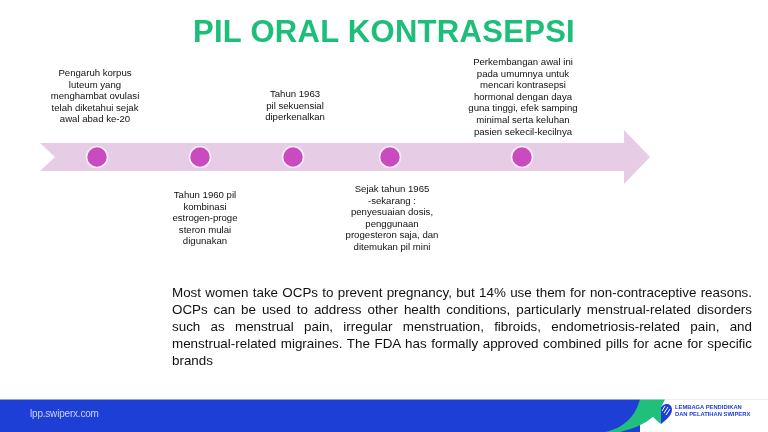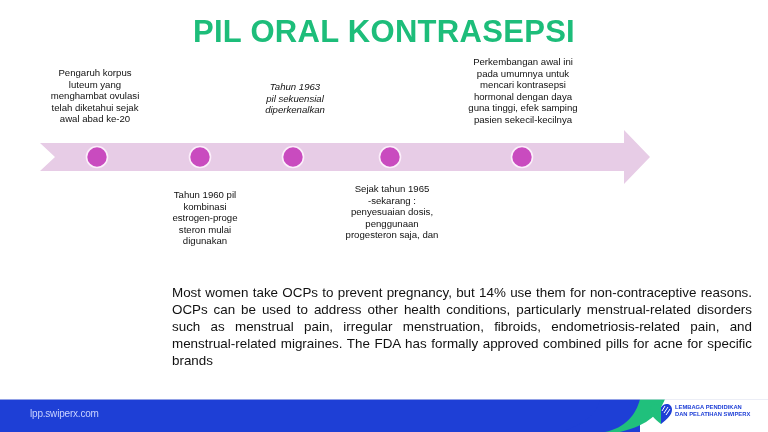--- a/index.html
+++ b/index.html
@@ -37,40 +37,42 @@
 </div>
 
 <div class="note" style="left:150px; top:189px; width:110px;">
   <div>Tahun 1960 pil</div>
   <div>kombinasi</div>
   <div>estrogen-proge</div>
   <div>steron mulai</div>
   <div>digunakan</div>
 </div>
 
-<div class="note" style="left:243px; top:81px; width:104px;font-style:italic;">
+<div class="note" style="left:243px; top:88px; width:104px;">
   <div>Tahun 1963</div>
   <div>pil sekuensial</div>
   <div>diperkenalkan</div>
 </div>
 
 <div class="note" style="left:330px; top:183px; width:124px;">
   <div>Sejak tahun 1965</div>
   <div>-sekarang :</div>
   <div>penyesuaian dosis,</div>
   <div>penggunaan</div>
   <div>progesteron saja, dan</div>
+  <div>ditemukan pil mini</div>
 </div>
 
 <div class="note" style="left:450px; top:56px; width:146px;">
   <div>Perkembangan awal  ini</div>
   <div>pada umumnya untuk</div>
   <div>mencari kontrasepsi</div>
   <div>hormonal dengan daya</div>
   <div>guna tinggi, efek samping</div>
+  <div>minimal serta keluhan</div>
   <div>pasien sekecil-kecilnya</div>
 </div>
 
 <div class="para">Most women take OCPs to prevent pregnancy, but 14% use them for non-contraceptive reasons. OCPs can be used to address other health conditions, particularly menstrual-related disorders such as menstrual pain, irregular menstruation, fibroids, endometriosis-related pain, and menstrual-related migraines. The FDA has formally approved combined pills for acne for specific brands</div>
 
 <svg class="footer" viewBox="0 399 768 33">
   <rect x="0" y="399" width="640" height="33" fill="#1e3fd6"></rect>
   <path d="M380,399 L665,399 C660,412 650,425 620,432 L580,432 C600,425 612,412 614,399 Z" fill="#20c07c"></path>
   <path d="M600,399 L640,399 L640,399 C636,415 625,428 605,432 L560,432 C585,425 598,412 600,399 Z" fill="#1e3fd6"></path>
   <rect x="0" y="399" width="768" height="1" fill="#dfe3f0" opacity="0.6"></rect>

